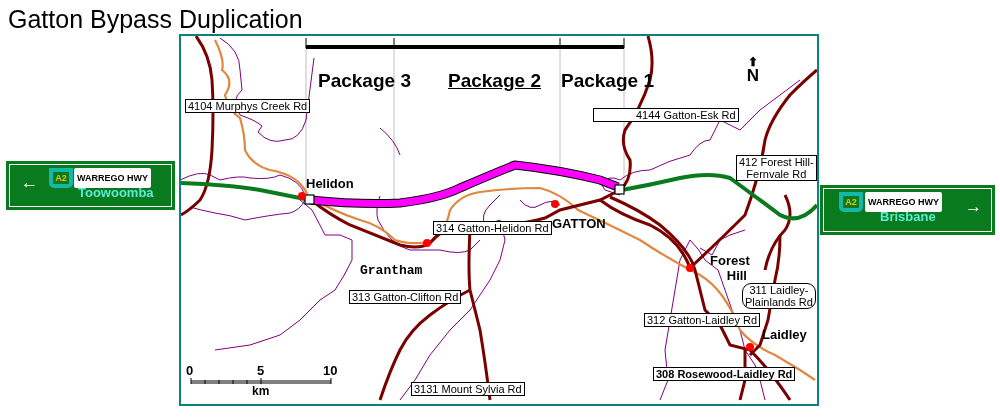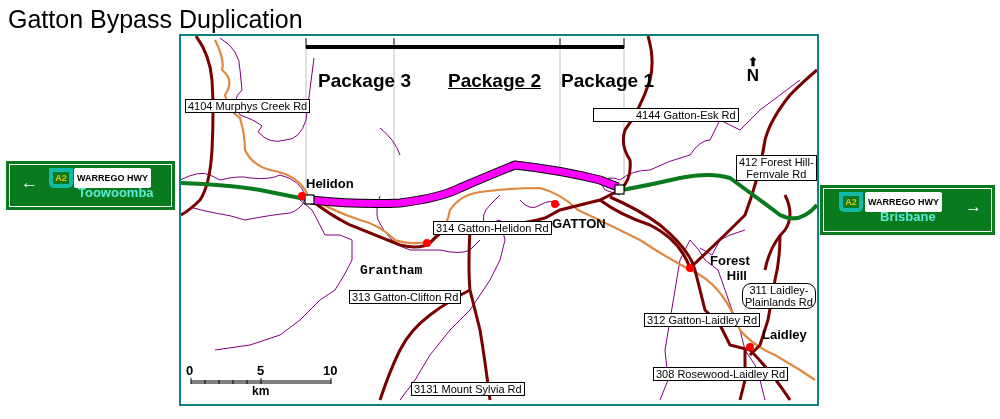--- a/index.html
+++ b/index.html
@@ -144,21 +144,21 @@
   <span>412 Forest Hill-</span><br>
   <span>Fernvale Rd</span>
 </span>
 <span class="road-label" style="left:433px; top:221px;">314 Gatton-Helidon Rd</span>
 <span class="road-label" style="left:349px; top:290px;">313 Gatton-Clifton Rd</span>
 <span class="road-label" style="left:742px; top:283px;border-radius:9px;">
   <span>311 Laidley-</span><br>
   <span>Plainlands Rd</span>
 </span>
 <span class="road-label" style="left:644px; top:313px;">312 Gatton-Laidley Rd</span>
-<span class="road-label" style="left:653px; top:367px;">308 Rosewood-Laidley Rd</span>
+<span class="road-label" style="left:653px; top:367px;font-weight:bold;">308 Rosewood-Laidley Rd</span>
 <span class="road-label" style="left:411px; top:382px;">3131 Mount Sylvia Rd</span>
 
 <span class="town-label" style="left:306px; top:176px;">Helidon</span>
 <span class="town-label" style="left:552px; top:216px;">GATTON</span>
 <span class="town-label" style="left:360px; top:263px;font-family:Liberation Mono, monospace;">Grantham</span>
 <span class="town-label" style="left:710px; top:253px;">
   <span>Forest</span><br>
   <span style="padding-left:14px;">Hill</span>
 </span>
 <span class="town-label" style="left:762px; top:327px;">Laidley</span>

